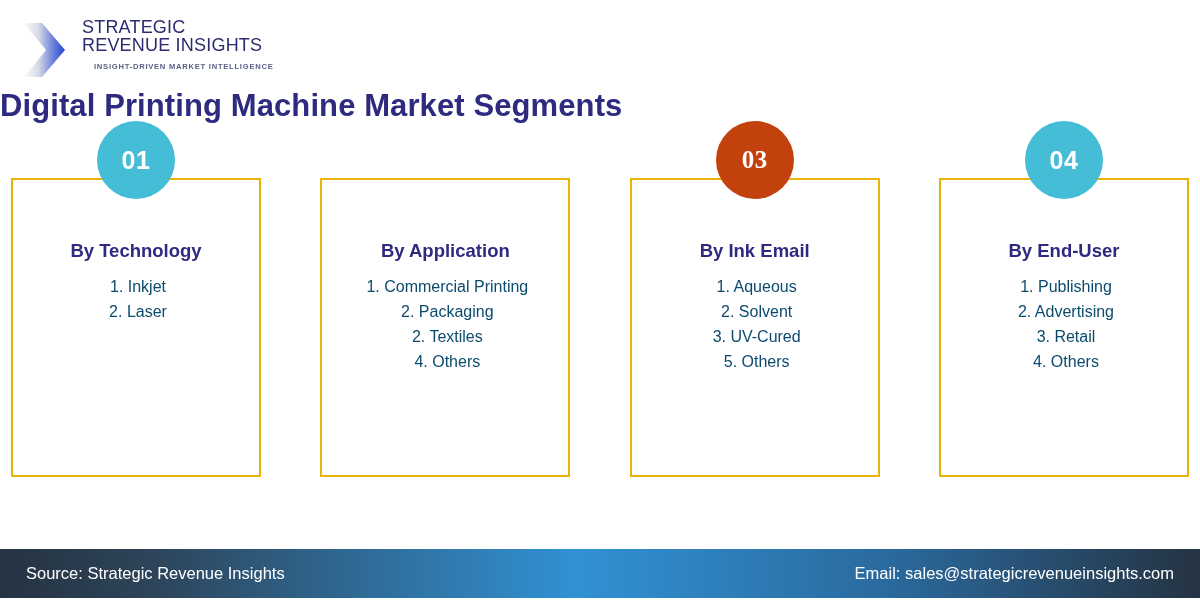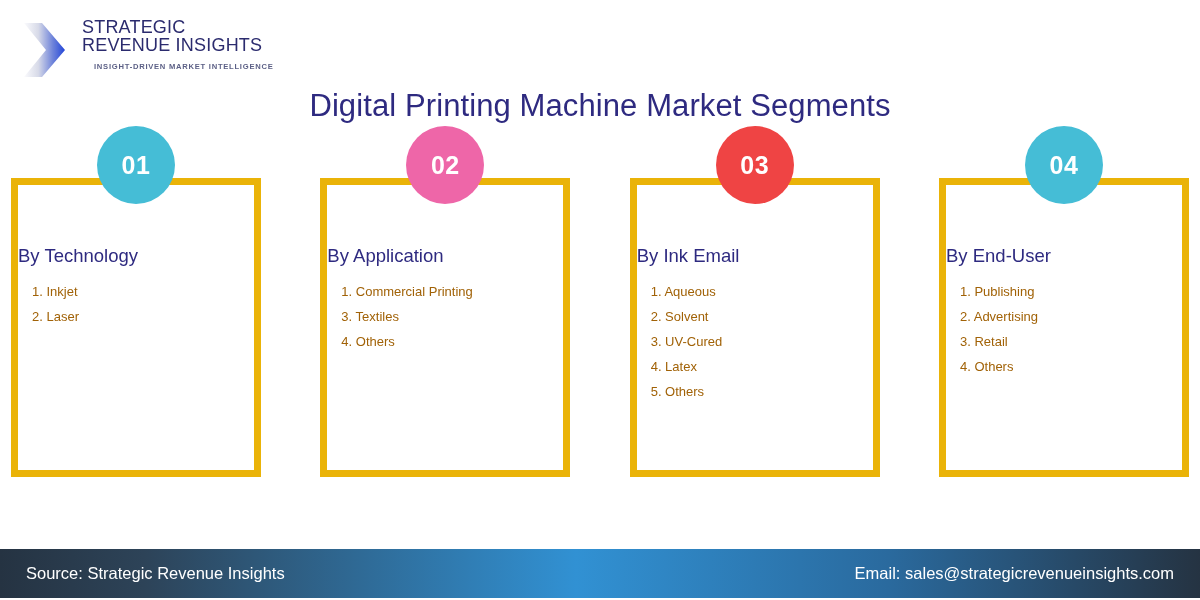--- a/index.html
+++ b/index.html
@@ -52,43 +52,43 @@
     white-space: nowrap;
     margin-left: 12px;
   }
 
   
   #page-title {
     position: absolute;
     left: 0;
     right: 0;
     top: 88px;
-    text-align: center;
+    text-align: left;
     font-size: 31px;
-    font-weight: normal;
+    font-weight: bold;
     color: #2e2a80;
     letter-spacing: 0.1px;
   }
 
   
   #cards {
     position: absolute;
     left: 11px;
     top: 178px;
     width: 1178px;
     height: 299px;
     display: flex;
     justify-content: space-between;
   }
   .card {
     position: relative;
     width: 250px;
     height: 299px;
     box-sizing: border-box;
-    border: 7px solid #eab308;
+    border: 2px solid #eab308;
     background: #ffffff;
   }
   .card-badge {
     position: absolute;
     left: 50%;
     transform: translateX(-50%);
     top: -59px;
     width: 78px;
     height: 78px;
     border-radius: 50%;
@@ -98,38 +98,40 @@
     color: #ffffff;
     font-size: 25px;
     font-weight: bold;
     letter-spacing: 0.5px;
   }
   .card-title {
     position: absolute;
     left: 0;
     right: 0;
     top: 60px;
+    text-align: center;
     font-size: 18.5px;
-    font-weight: normal;
+    font-weight: bold;
     color: #2e2a80;
   }
   .card-list {
     position: absolute;
     left: 14px;
     right: 10px;
     top: 94px;
     list-style: none;
     margin: 0;
     padding: 0;
   }
   .card-list li {
-    font-size: 13px;
-    color: #a16207;
+    font-size: 16px;
+    color: #0c4a6e;
     line-height: 25px;
     white-space: nowrap;
+    text-align: center;
   }
 
   
   #footer {
     position: absolute;
     left: 0;
     top: 549px;
     width: 1200px;
     height: 49px;
     background: linear-gradient(90deg,
@@ -182,37 +184,36 @@
   <div class="card">
     <div class="card-badge" style="background: rgb(69, 189, 214);">01</div>
     <div class="card-title">By Technology</div>
     <ul class="card-list">
       <li>1. Inkjet</li>
       <li>2. Laser</li>
     </ul>
   </div>
 
   <div class="card">
-    <div class="card-badge" style="background: rgb(238, 102, 168);">02</div>
     <div class="card-title">By Application</div>
     <ul class="card-list">
       <li>1. Commercial Printing</li>
-      <li>3. Textiles</li>
+      <li>2. Packaging</li>
+      <li>2. Textiles</li>
       <li>4. Others</li>
     </ul>
   </div>
 
   <div class="card">
-    <div class="card-badge" style="background: #ef4444;">03</div>
+    <div class="card-badge" style="background: #c2410c; font-family: Liberation Serif, serif;">03</div>
     <div class="card-title">By Ink Email</div>
     <ul class="card-list">
       <li>1. Aqueous</li>
       <li>2. Solvent</li>
       <li>3. UV-Cured</li>
-      <li>4. Latex</li>
       <li>5. Others</li>
     </ul>
   </div>
 
   <div class="card">
     <div class="card-badge" style="background: rgb(69, 189, 214);">04</div>
     <div class="card-title">By End-User</div>
     <ul class="card-list">
       <li>1. Publishing</li>
       <li>2. Advertising</li>

